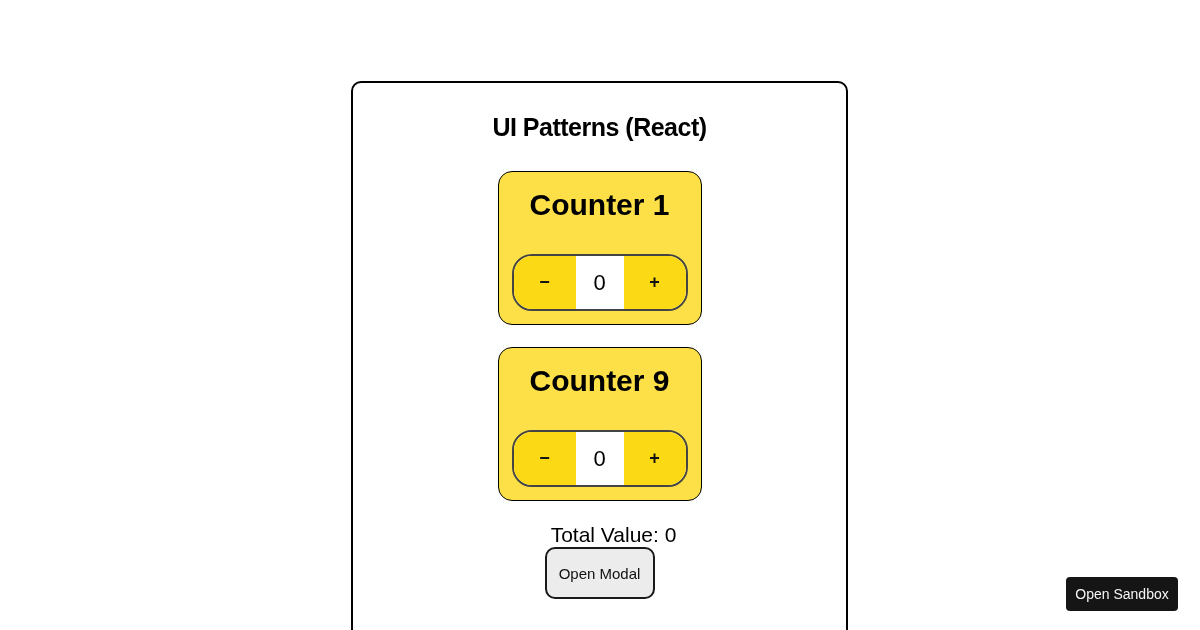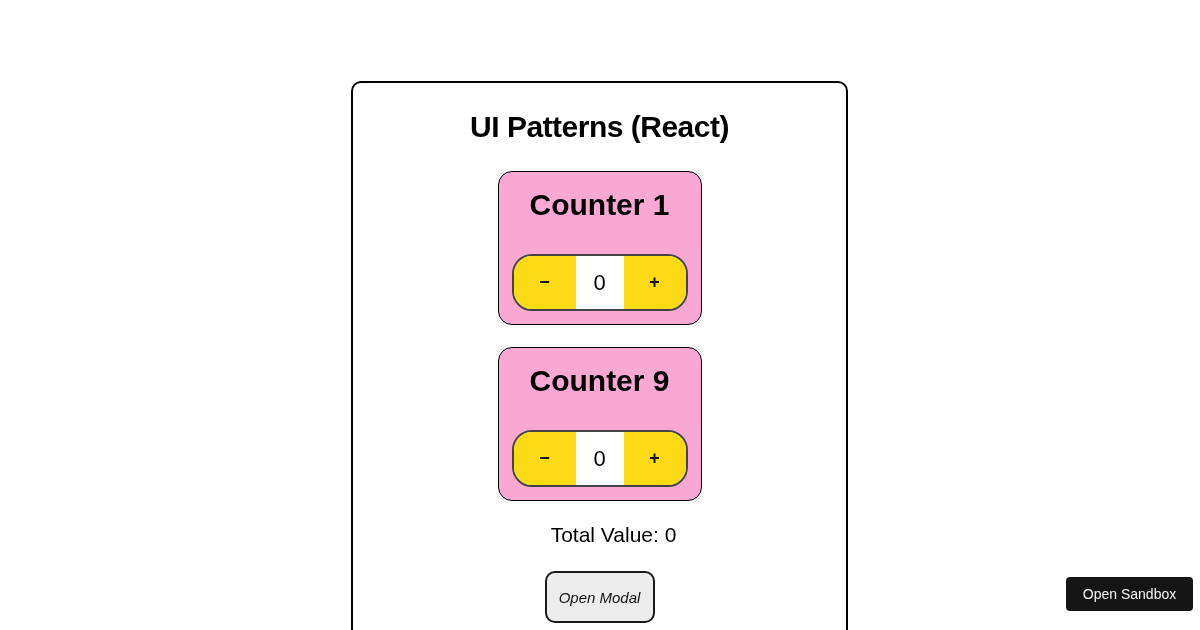--- a/index.html
+++ b/index.html
@@ -17,33 +17,33 @@
     width: 497px; height: 640px;
     border: 2px solid #000;
     border-radius: 10px;
     background: #fff;
     display: flex;
     flex-direction: column;
     align-items: center;
   }
   .page-title {
     margin-top: 22px;
-    font-size: 30px;
+    font-size: 25px;
     font-weight: 700;
     line-height: 44px;
     letter-spacing: -0.5px;
     white-space: nowrap;
   }
   .counter-card {
     margin-top: 22px;
     width: 204px;
     height: 154px;
     border: 1px solid #000;
     border-radius: 14px;
-    background: #f9a8d4;
+    background: #fde047;
     display: flex;
     flex-direction: column;
     align-items: center;
   }
   .counter-title {
     margin-top: 14px;
     font-size: 30px;
     font-weight: 700;
     line-height: 38px;
     white-space: nowrap;
@@ -82,39 +82,37 @@
     color: #000;
   }
   .total-line {
     margin-top: 22px;
     font-size: 21px;
     line-height: 24px;
     white-space: nowrap;
     margin-left: 28px;
   }
   .open-modal-btn {
-    margin-top: 24px;
     width: 110px;
     height: 52px;
     background: #ececec;
     border: 2px solid #1a1a1a;
     border-radius: 10px;
     font-family: "Liberation Sans", sans-serif;
     font-size: 15px;
     color: #111;
     cursor: pointer;
     display: flex;
     align-items: center;
     justify-content: center;
-    font-style: italic;
   }
   .open-sandbox-btn {
     position: absolute;
     left: 1066px; top: 577px;
-    width: 127px; height: 34px;
+    width: 112px; height: 34px;
     background: #151515;
     border: none;
     border-radius: 4px;
     font-family: "Liberation Sans", sans-serif;
     font-size: 14px;
     color: #f5f5f5;
     cursor: pointer;
     display: flex;
     align-items: center;
     justify-content: center;

